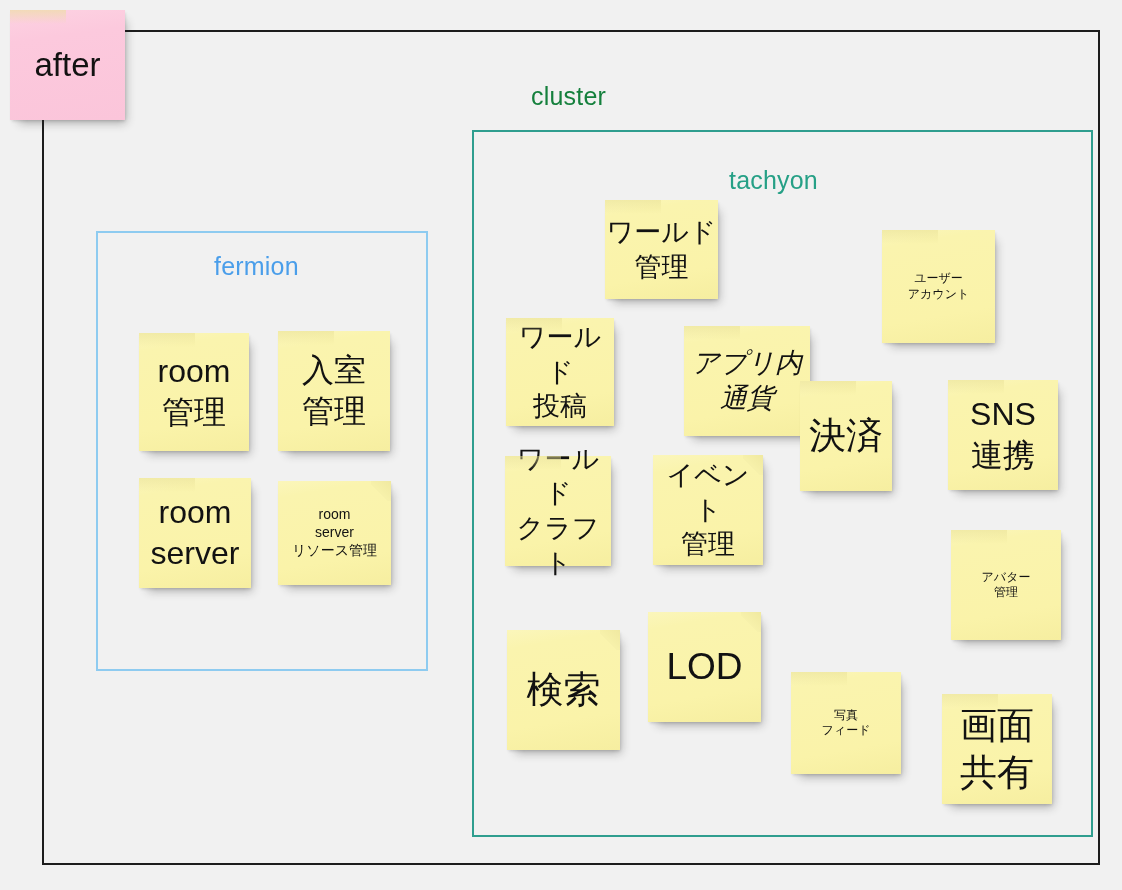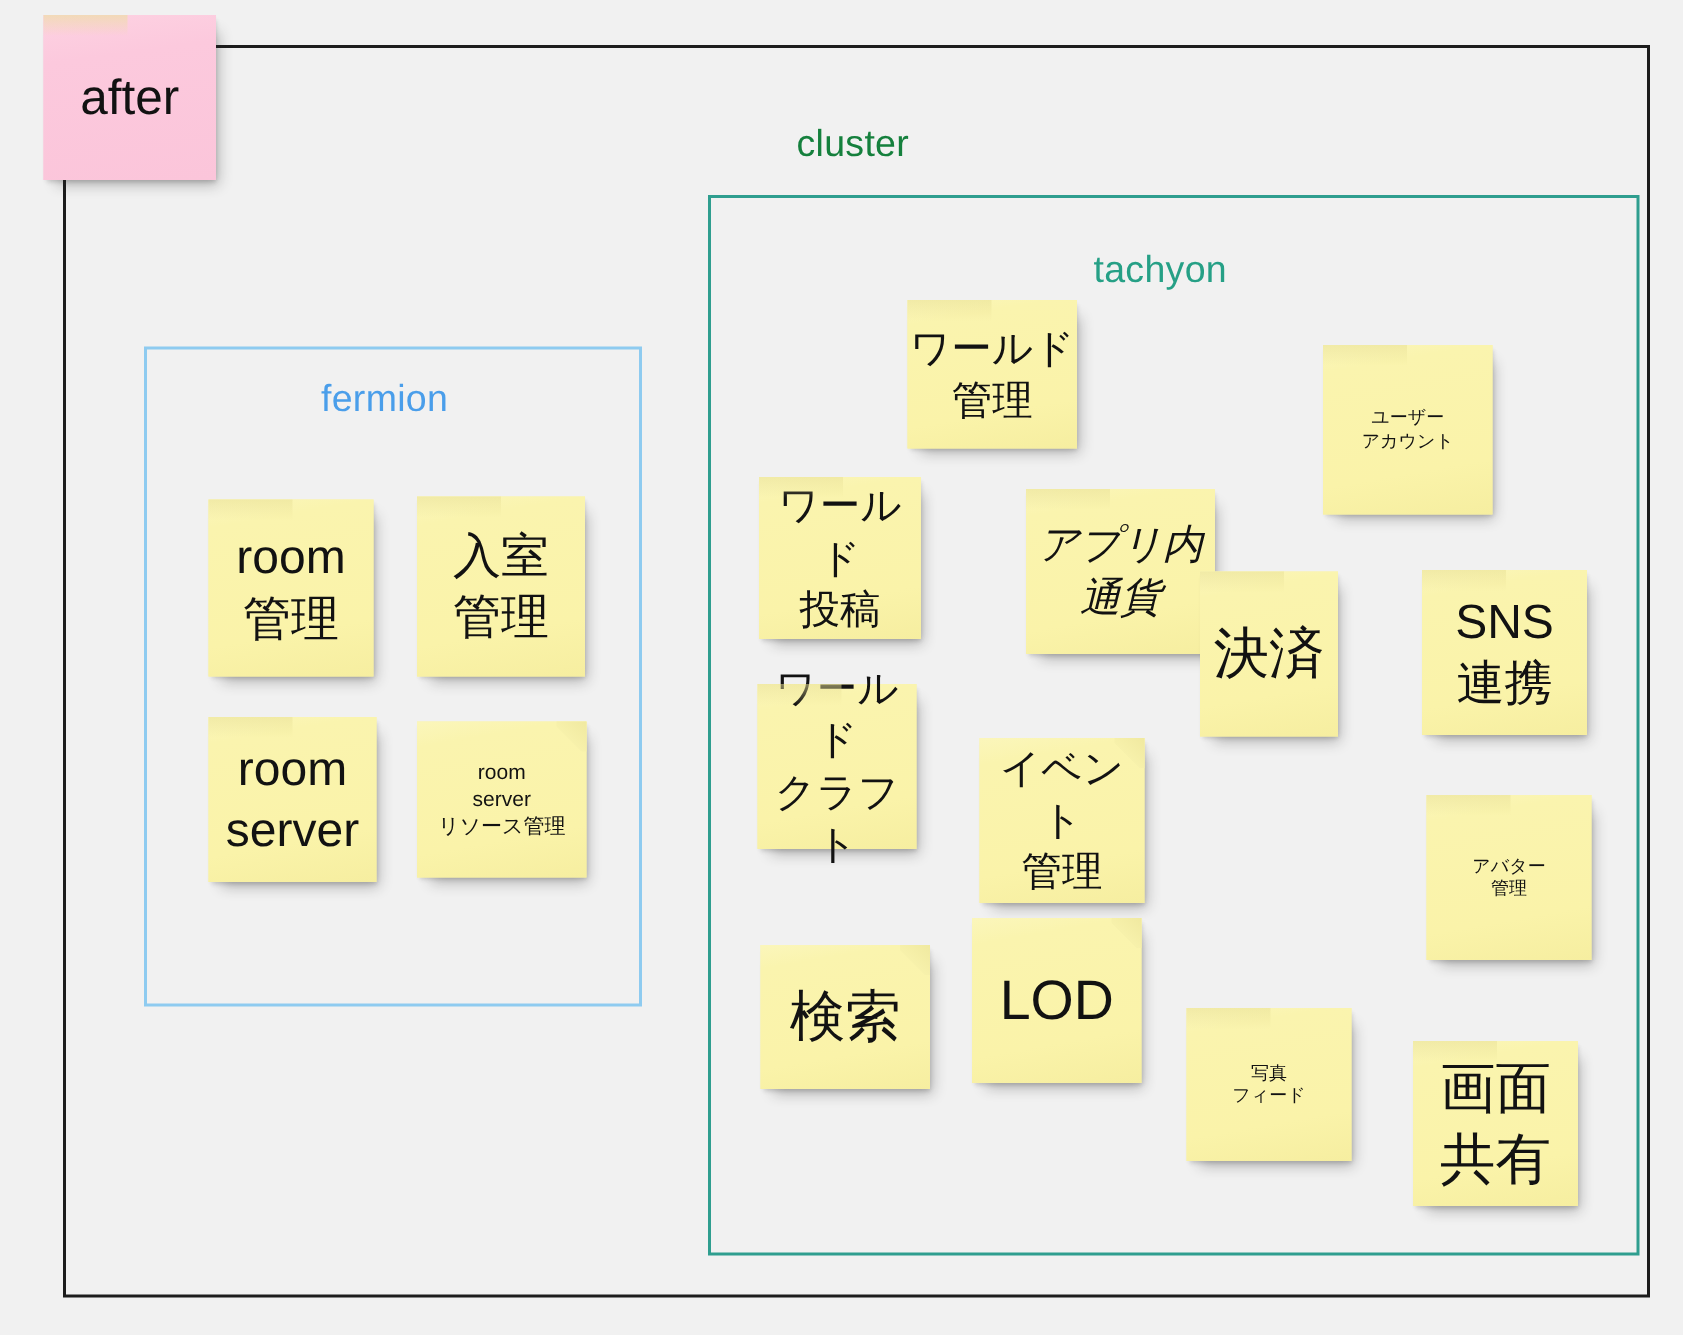--- a/index.html
+++ b/index.html
@@ -179,32 +179,32 @@
 通貨</div>
 
   <div class="note fold-left fs-xl" style="left:800px; top:381px; width:92px; height:110px;">決済</div>
 
   <div class="note fold-left fs-lg" style="left:948px; top:380px; width:110px; height:110px;">SNS
 連携</div>
 
   <div class="note fold-left fs-md" style="left:505px; top:456px; width:106px; height:110px;">ワールド
 クラフト</div>
 
-  <div class="note fold fs-md" style="left:653px; top:455px; width:110px; height:110px;margin-top:37px;">イベント
+  <div class="note fold fs-md" style="left:653px; top:455px; width:110px; height:110px;">イベント
 管理</div>
 
 
   <div class="note fold-left fs-sm" style="left:929px; top:530px; width:110px; height:110px;margin-left:22px;">アバター
 管理</div>
 
-  <div class="note fold fs-xl" style="left:507px; top:630px; width:113px; height:96px;">検索</div>
+  <div class="note fold fs-xl" style="left:507px; top:630px; width:113px; height:120px;">検索</div>
 
   <div class="note fold fs-xl" style="left:648px; top:612px; width:113px; height:110px;">LOD</div>
 
   <div class="note fold-left fs-sm" style="left:791px; top:672px; width:110px; height:102px;">写真
 フィード</div>
 
   <div class="note fold-left fs-xl" style="left:942px; top:694px; width:110px; height:110px;">画面
 共有</div>
 
-  <div class="note note-pink fold-left" id="note-after" style="left:10px; top:10px; width:115px; height:110px; font-size:33px;margin-left:19px;">after</div>
+  <div class="note note-pink fold-left" id="note-after" style="left:10px; top:10px; width:115px; height:110px; font-size:33px;">after</div>
 
 </div>
 
 </body></html>

